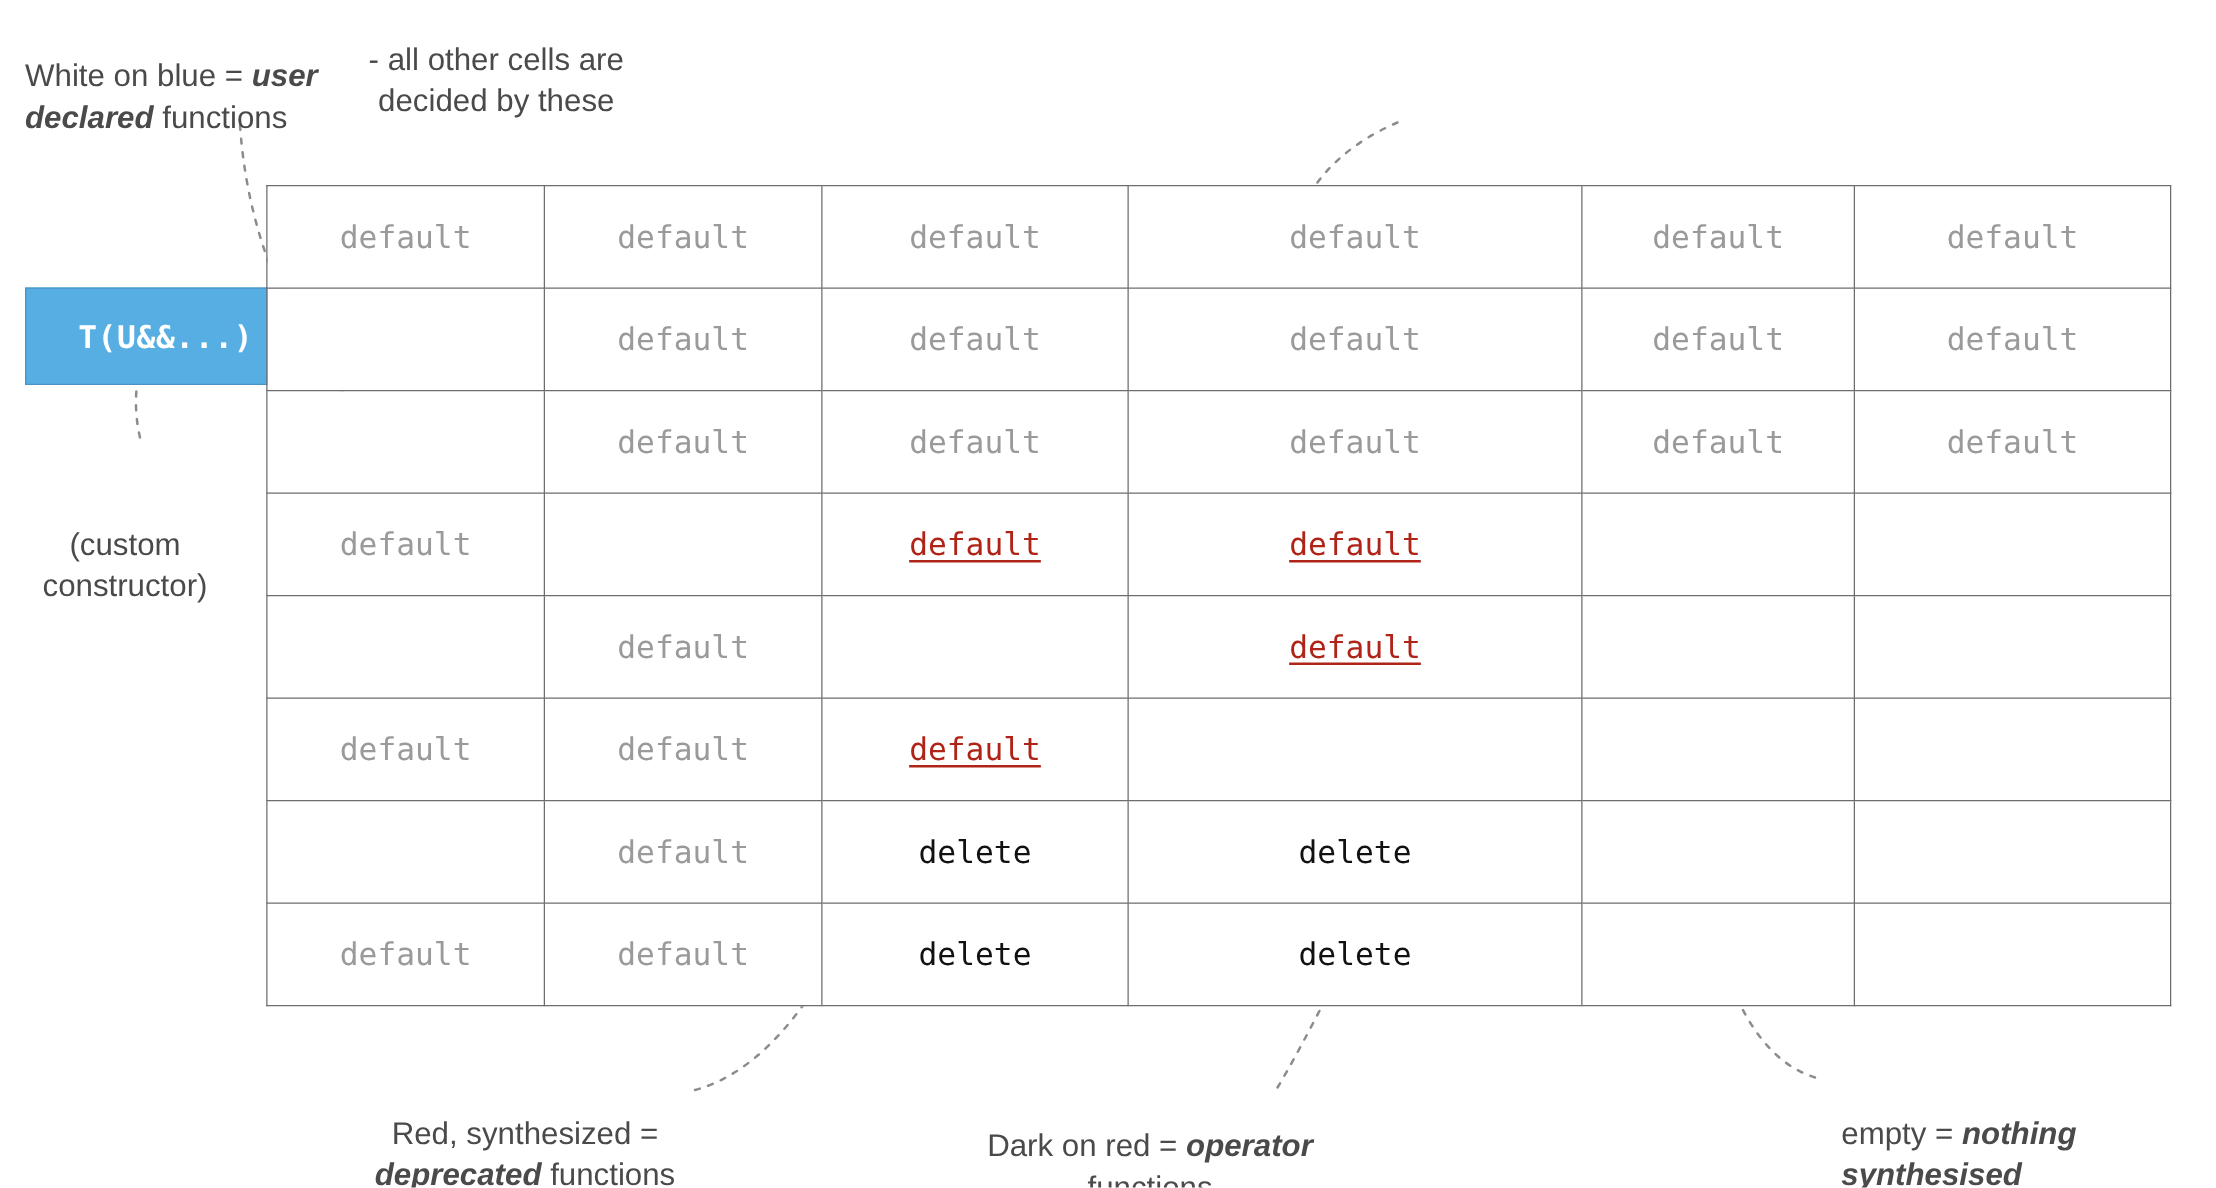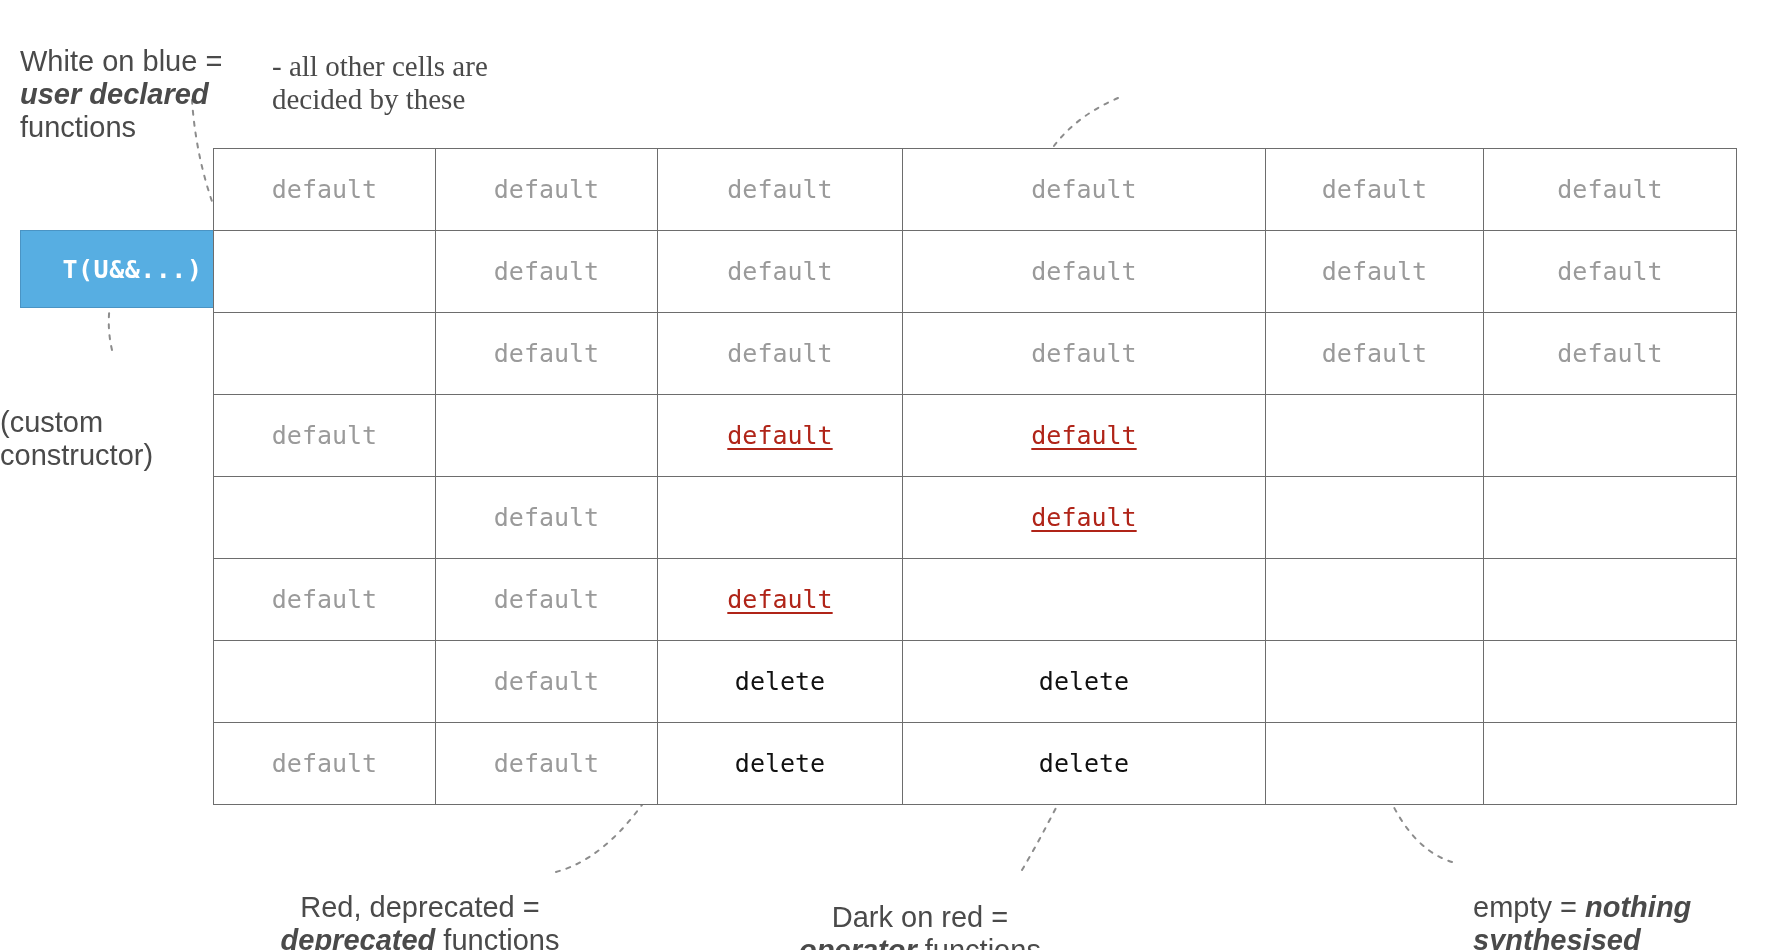--- a/index.html
+++ b/index.html
@@ -10,21 +10,21 @@
     position:relative;
     overflow:hidden;
     -webkit-font-smoothing:antialiased;
   }
   #stage{position:absolute;left:0;top:0;width:1773px;height:950px;}
 
   
   .anno{
     position:absolute;
     color:#4a4a4a;
-    font-size:29px;
+    font-size:25px;
     line-height:33px;
     font-family:"Liberation Sans",sans-serif;
     white-space:pre-line;
   }
   .anno b{font-weight:bold;font-style:italic;}
   .anno .plain{font-weight:normal;font-style:normal;}
 
   
   #tablewrap{
     position:absolute;
@@ -96,29 +96,29 @@
     <path d="M1118,98 C1090,110 1060,130 1042,165"></path>
     <path d="M556,872 C600,860 640,820 680,742"></path>
     <path d="M1022,870 C1040,840 1060,800 1090,742"></path>
     <path d="M1452,862 C1420,852 1390,820 1370,742"></path>
   </svg>
 
   <div class="anno" id="a-user" style="left:20px;top:12px;width:270px;">
     <span class="plain">White on blue = </span><b>user declared</b><span class="plain"> functions</span>
   </div>
 
-  <div class="anno" id="a-note" style="left:272px;top:50px;width:250px;font-family:Liberation Serif, serif;">- all other cells are
+  <div class="anno" id="a-note" style="left:272px;top:32px;width:250px;text-align:center;">- all other cells are
 decided by these</div>
 
 
-  <div class="anno" id="a-custom" style="left:0px;top:406px;width:200px;text-align:left;">(custom
+  <div class="anno" id="a-custom" style="left:0px;top:420px;width:200px;text-align:center;">(custom
 constructor)</div>
 
   <div class="anno" id="a-depr" style="left:260px;top:858px;width:320px;text-align:center;">
-    <span class="plain">Red, deprecated = </span><b>deprecated</b><span class="plain"> functions</span>
+    <span class="plain">Red, synthesized = </span><b>deprecated</b><span class="plain"> functions</span>
   </div>
 
   <div class="anno" id="a-del" style="left:780px;top:868px;width:280px;text-align:center;">
     <span class="plain">Dark on red = </span><b>operator</b><span class="plain"> functions</span>
   </div>
 
   <div class="anno" id="a-none" style="left:1473px;top:858px;width:280px;">
     <span class="plain">empty = </span><b>nothing synthesised</b>
   </div>
 

